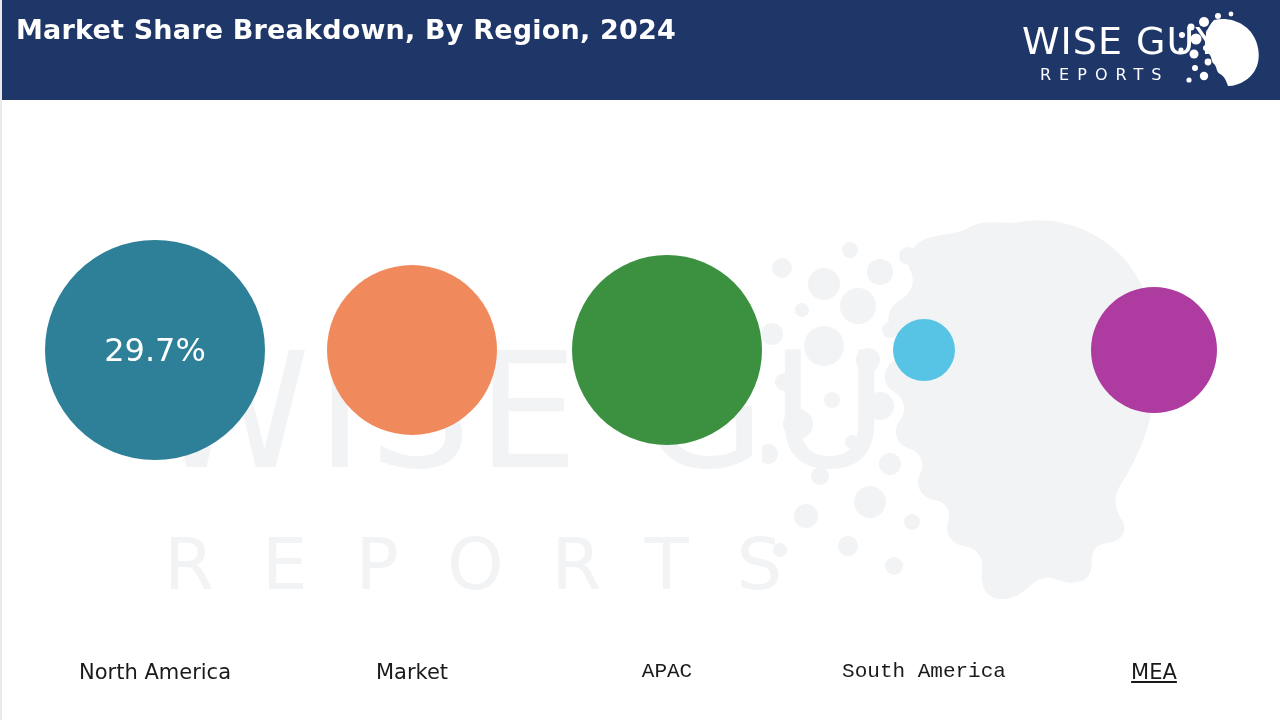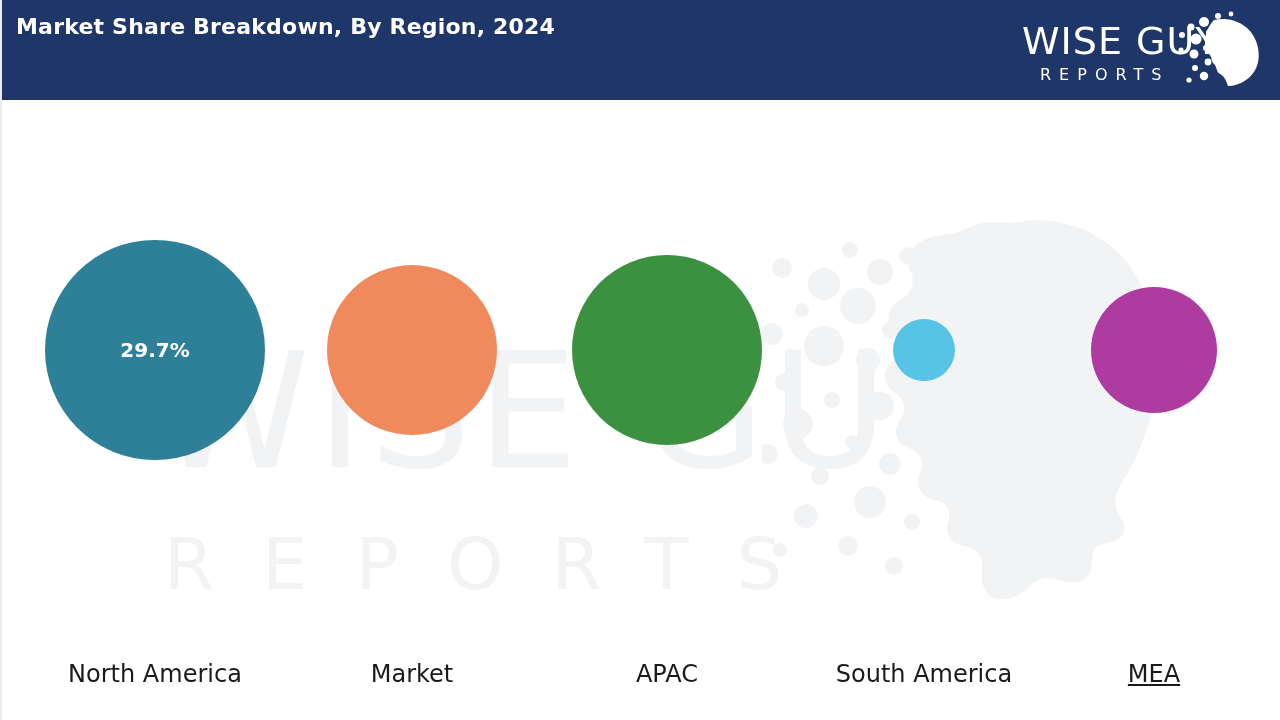--- a/index.html
+++ b/index.html
@@ -20,21 +20,21 @@
 
   
   .header{
     position:absolute;left:0;top:0;
     width:1280px;height:100px;
     background:#1e3668;
     overflow:hidden;
   }
   .header-title{
     position:absolute;left:14px;top:14px;
-    font-size:22px;font-weight:bold;
+    font-size:27px;font-weight:bold;
     color:#ffffff;
     letter-spacing:.2px;
     white-space:nowrap;
     font-family:"DejaVu Sans", sans-serif;
   }
   .logo{
     position:absolute;right:14px;top:8px;
     width:250px;height:84px;
   }
 
@@ -78,36 +78,36 @@
   }
   .bubble{
     position:absolute;
     border-radius:50%;
     display:flex;
     align-items:center;
     justify-content:center;
   }
   .bubble-value{
     color:#ffffff;
-    font-weight:bold;
-    font-size:20px;
+    font-weight:normal;
+    font-size:32px;
     font-family:"DejaVu Sans", sans-serif;
     white-space:nowrap;
   }
 
   
   .labels{
     position:absolute;left:0;top:560px;
     width:1280px;height:60px;
   }
   .cat-label{
     position:absolute;
     top:0;
     transform:translateX(-50%);
-    font-size:24px;
+    font-size:21px;
     color:#1a1a1a;
     font-family:"DejaVu Sans", sans-serif;
     white-space:nowrap;
     text-align:center;
   }
 </style>
 </head>
 <body>
 
 <div id="page">
@@ -223,19 +223,19 @@
 
       <div class="bubble" style="width:126px;height:126px;left:1089px;top:187px;background:#ae3ba0;">
         <span class="bubble-value"></span>
       </div>
 
     </div>
 
     <div class="labels">
       <div class="cat-label" style="left:153px;">North America</div>
       <div class="cat-label" style="left:410px;">Market</div>
-      <div class="cat-label" style="left:665px;">APAC</div>
-      <div class="cat-label" style="left:922px;">South America</div>
+      <div class="cat-label" style="left:665px;font-family:Liberation Mono, monospace;">APAC</div>
+      <div class="cat-label" style="left:922px;font-family:Liberation Mono, monospace;">South America</div>
       <div class="cat-label" style="left:1152px;text-decoration:underline;">MEA</div>
     </div>
 
   </div>
 </div>
 
 </body></html>

